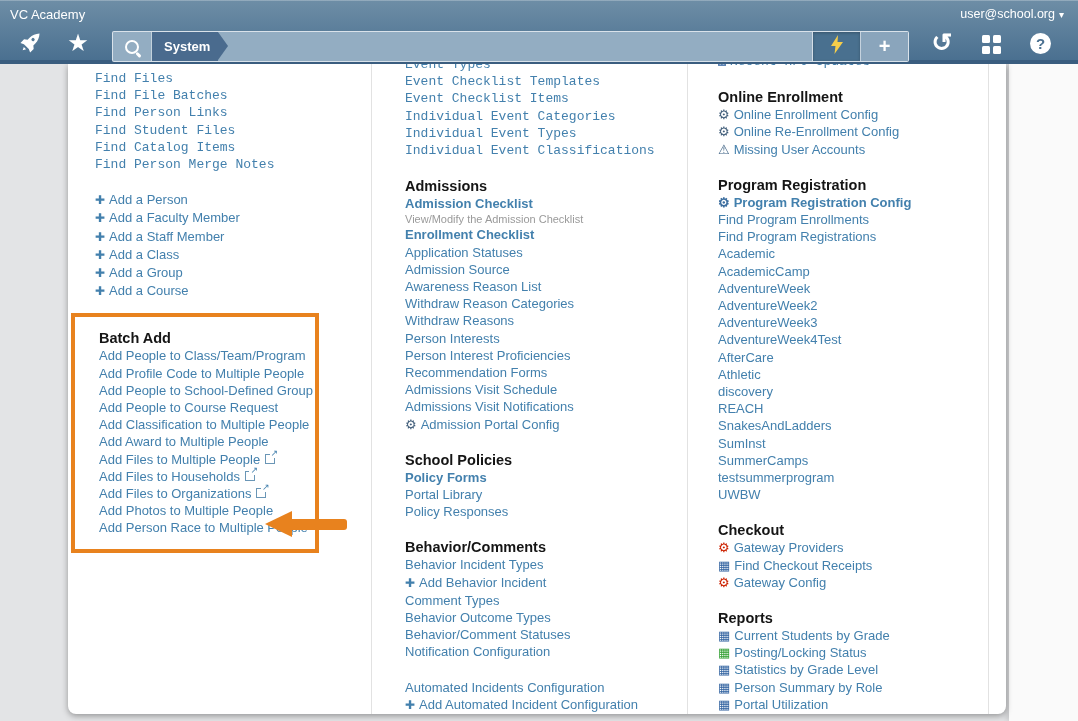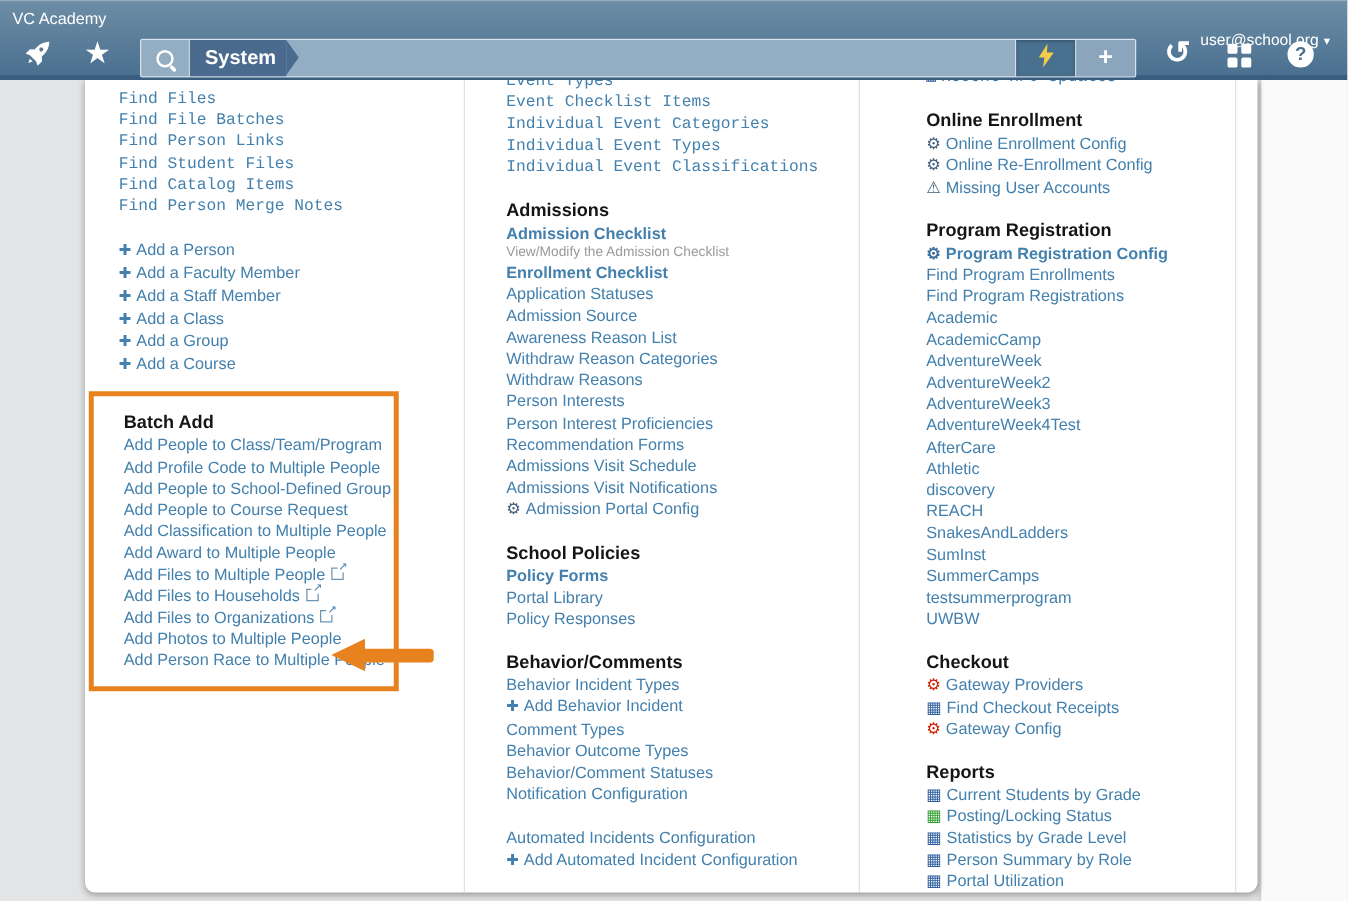--- a/index.html
+++ b/index.html
@@ -9,39 +9,39 @@
     font-family:"Liberation Sans", sans-serif;
   }
   
   .header{
     position:absolute;top:0;left:0;width:1078px;height:60px;z-index:20;
     background:linear-gradient(#6e8ea6,#4a7090);
     border-bottom:4px solid #3a5d7f;
     box-shadow:inset 0 1px 0 rgba(255,255,255,.25);
   }
   .app-title{position:absolute;top:7px;left:10px;color:#fff;font-size:13px;}
-  .user-menu{position:absolute;top:25px;right:14px;color:#fff;font-size:12.5px;cursor:pointer;}
+  .user-menu{position:absolute;top:7px;right:14px;color:#fff;font-size:12.5px;cursor:pointer;}
   .user-menu .caret{font-size:10px;margin-left:4px;}
   .toolbar-icon{position:absolute;top:30px;color:#fff;text-align:center;cursor:pointer;}
   .rocket{left:16px;width:28px;height:26px;}
   .star{left:64px;width:28px;font-size:24px;line-height:26px;}
   .hist{left:928px;width:28px;font-size:25px;line-height:25px;font-weight:bold;}
   .apps{left:982px;top:35px;width:19px;height:19px;display:grid;grid-template-columns:8px 8px;grid-template-rows:8px 8px;gap:3px;}
   .apps span{background:#fff;border-radius:1.5px;}
   .help{left:1030px;top:33px;width:21px;height:21px;background:#fff;border-radius:50%;color:#4a7090;font-weight:bold;font-size:15px;line-height:21px;}
   
   .searchbar{
     position:absolute;left:112px;top:31px;width:795px;height:29px;
     background:#93adc2;border:1px solid rgba(255,255,255,.65);border-radius:2px;
     display:flex;align-items:stretch;
   }
   .mag-seg{width:38px;display:flex;align-items:center;justify-content:center;border-right:1px solid rgba(255,255,255,.45);}
   .mag{width:10px;height:10px;border:2.5px solid #fff;border-radius:50%;position:relative;display:inline-block;}
   .mag::after{content:"";position:absolute;width:2.5px;height:6px;background:#fff;left:10px;top:10px;transform:rotate(-45deg);border-radius:2px;}
-  .ctx{position:relative;background:#4a6b8e;color:#fff;font-weight:bold;font-size:16px;
+  .ctx{position:relative;background:#4a6b8e;color:#fff;font-weight:bold;font-size:13px;
        display:flex;align-items:center;padding:0 8px 0 12px;}
   .ctx::after{content:"";position:absolute;right:-10px;top:0;width:0;height:0;
        border-top:14.5px solid transparent;border-bottom:14.5px solid transparent;border-left:10px solid #4a6b8e;z-index:2;}
   .sinput{flex:1;background:transparent;border:none;outline:none;margin-left:14px;color:#fff;font-size:13px;}
   .btngroup{display:flex;border-left:1px solid rgba(255,255,255,.6);}
   .btn{width:47px;display:flex;align-items:center;justify-content:center;cursor:pointer;}
   .bolt{background:#49708f;box-shadow:inset 0 1px 3px rgba(0,0,0,.25);}
   .plusbtn{background:#8aa5bc;color:#fff;font-size:20px;font-weight:bold;border-left:1px solid rgba(255,255,255,.5);}
   
   .sheet{
@@ -53,21 +53,21 @@
   .sheet2{
     position:absolute;left:1009px;top:64px;width:69px;height:657px;
     background:#fafafa;box-shadow:-3px 0 5px rgba(0,0,0,.12);z-index:4;
   }
   .vsep{position:absolute;top:0;bottom:0;width:1px;background:#e2e2e2;}
   #sep1{left:303px}#sep2{left:619px}#sep3{left:920px}
   
   .col{position:absolute;white-space:nowrap;}
   #col1{left:27px;top:6px;width:272px;}
   #col2{left:337px;top:-8px;width:278px;}
-  #col3{left:673px;top:-11px;width:278px;}
+  #col3{left:650px;top:-11px;width:278px;}
   .section{margin-top:18px;}
   .col > .section:first-child{margin-top:0;font-family:Liberation Mono, monospace;}
   .sec-title{font-size:14.5px;font-weight:bold;color:#151515;line-height:18px;}
   .item{font-size:13px;line-height:17.2px;color:#4380ad;cursor:pointer;}
   .item.bold{font-weight:bold;}
   .sub{font-size:11px;line-height:14px;color:#9a9a9a;}
   .ic{margin-right:4px;display:inline-block;}
   .ic-plus{color:#4380ad;font-size:12px;}
   .ic-gear-dark{color:#44607c;}
   .ic-gear-blue{color:#3c6e9f;font-weight:bold;}
@@ -172,20 +172,21 @@
         <div class="item"><span>Add Files to Multiple People</span><span class="ext"></span></div>
         <div class="item"><span>Add Files to Households</span><span class="ext"></span></div>
         <div class="item"><span>Add Files to Organizations</span><span class="ext"></span></div>
         <div class="item"><span>Add Photos to Multiple People</span></div>
         <div class="item"><span>Add Person Race to Multiple People</span></div>
       </div>
     </div>
   <div class="col" id="col2">
       <div class="section">
         <div class="item"><span>Event Types</span></div>
+        <div class="item"><span>Event Checklist Templates</span></div>
         <div class="item"><span>Event Checklist Items</span></div>
         <div class="item"><span>Individual Event Categories</span></div>
         <div class="item"><span>Individual Event Types</span></div>
         <div class="item"><span>Individual Event Classifications</span></div>
       </div>
       <div class="section">
         <div class="sec-title">Admissions</div>
         <div class="item bold"><span>Admission Checklist</span></div>
         <div class="sub">View/Modify the Admission Checklist</div>
         <div class="item bold"><span>Enrollment Checklist</span></div>

